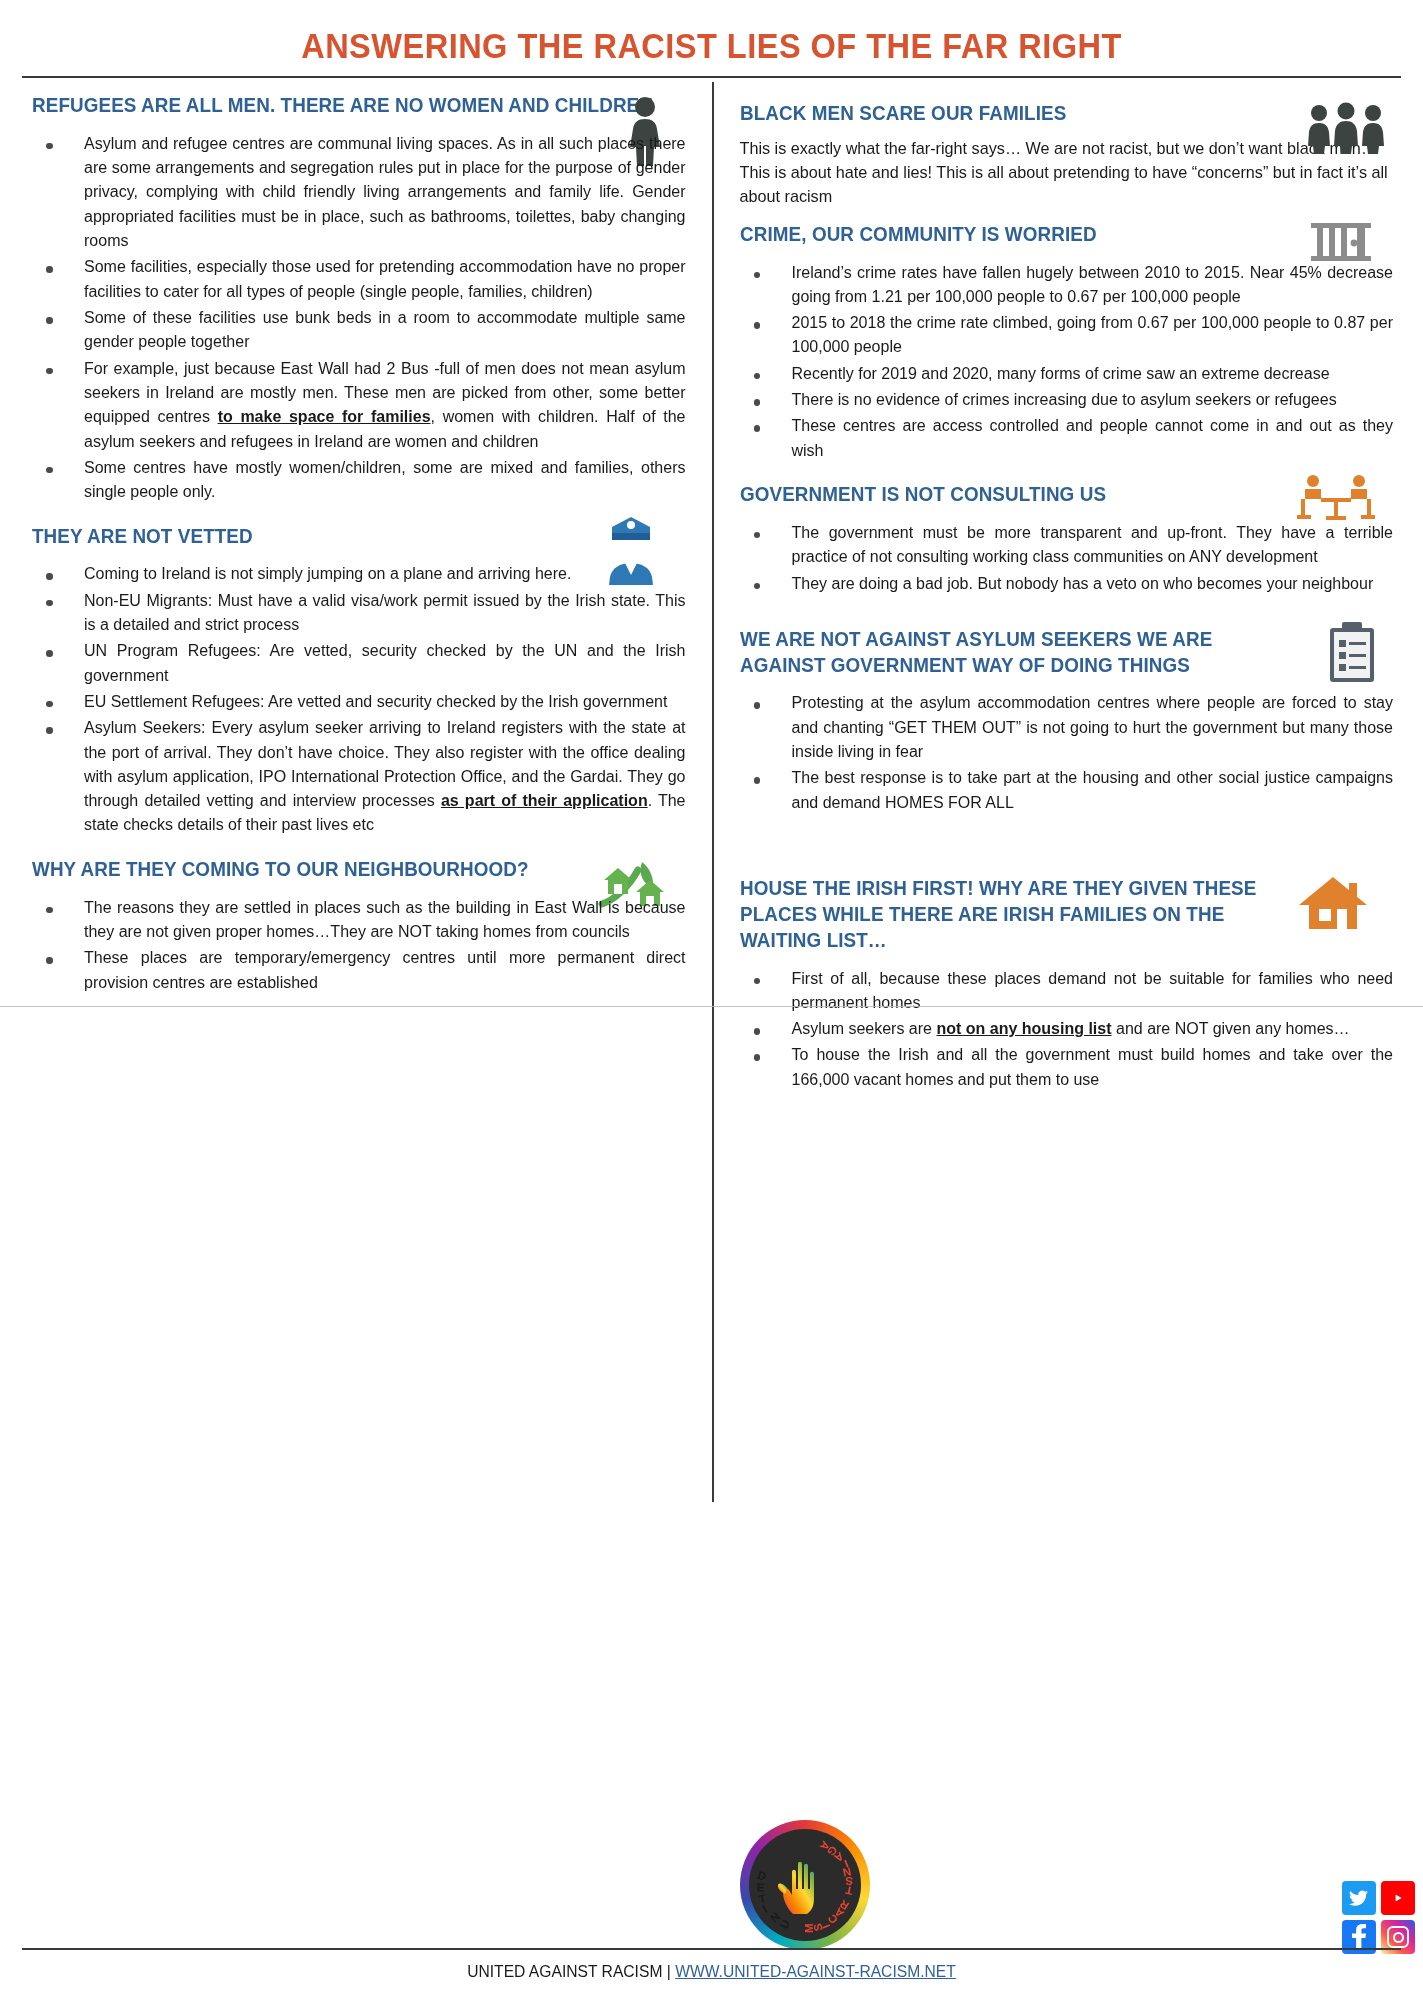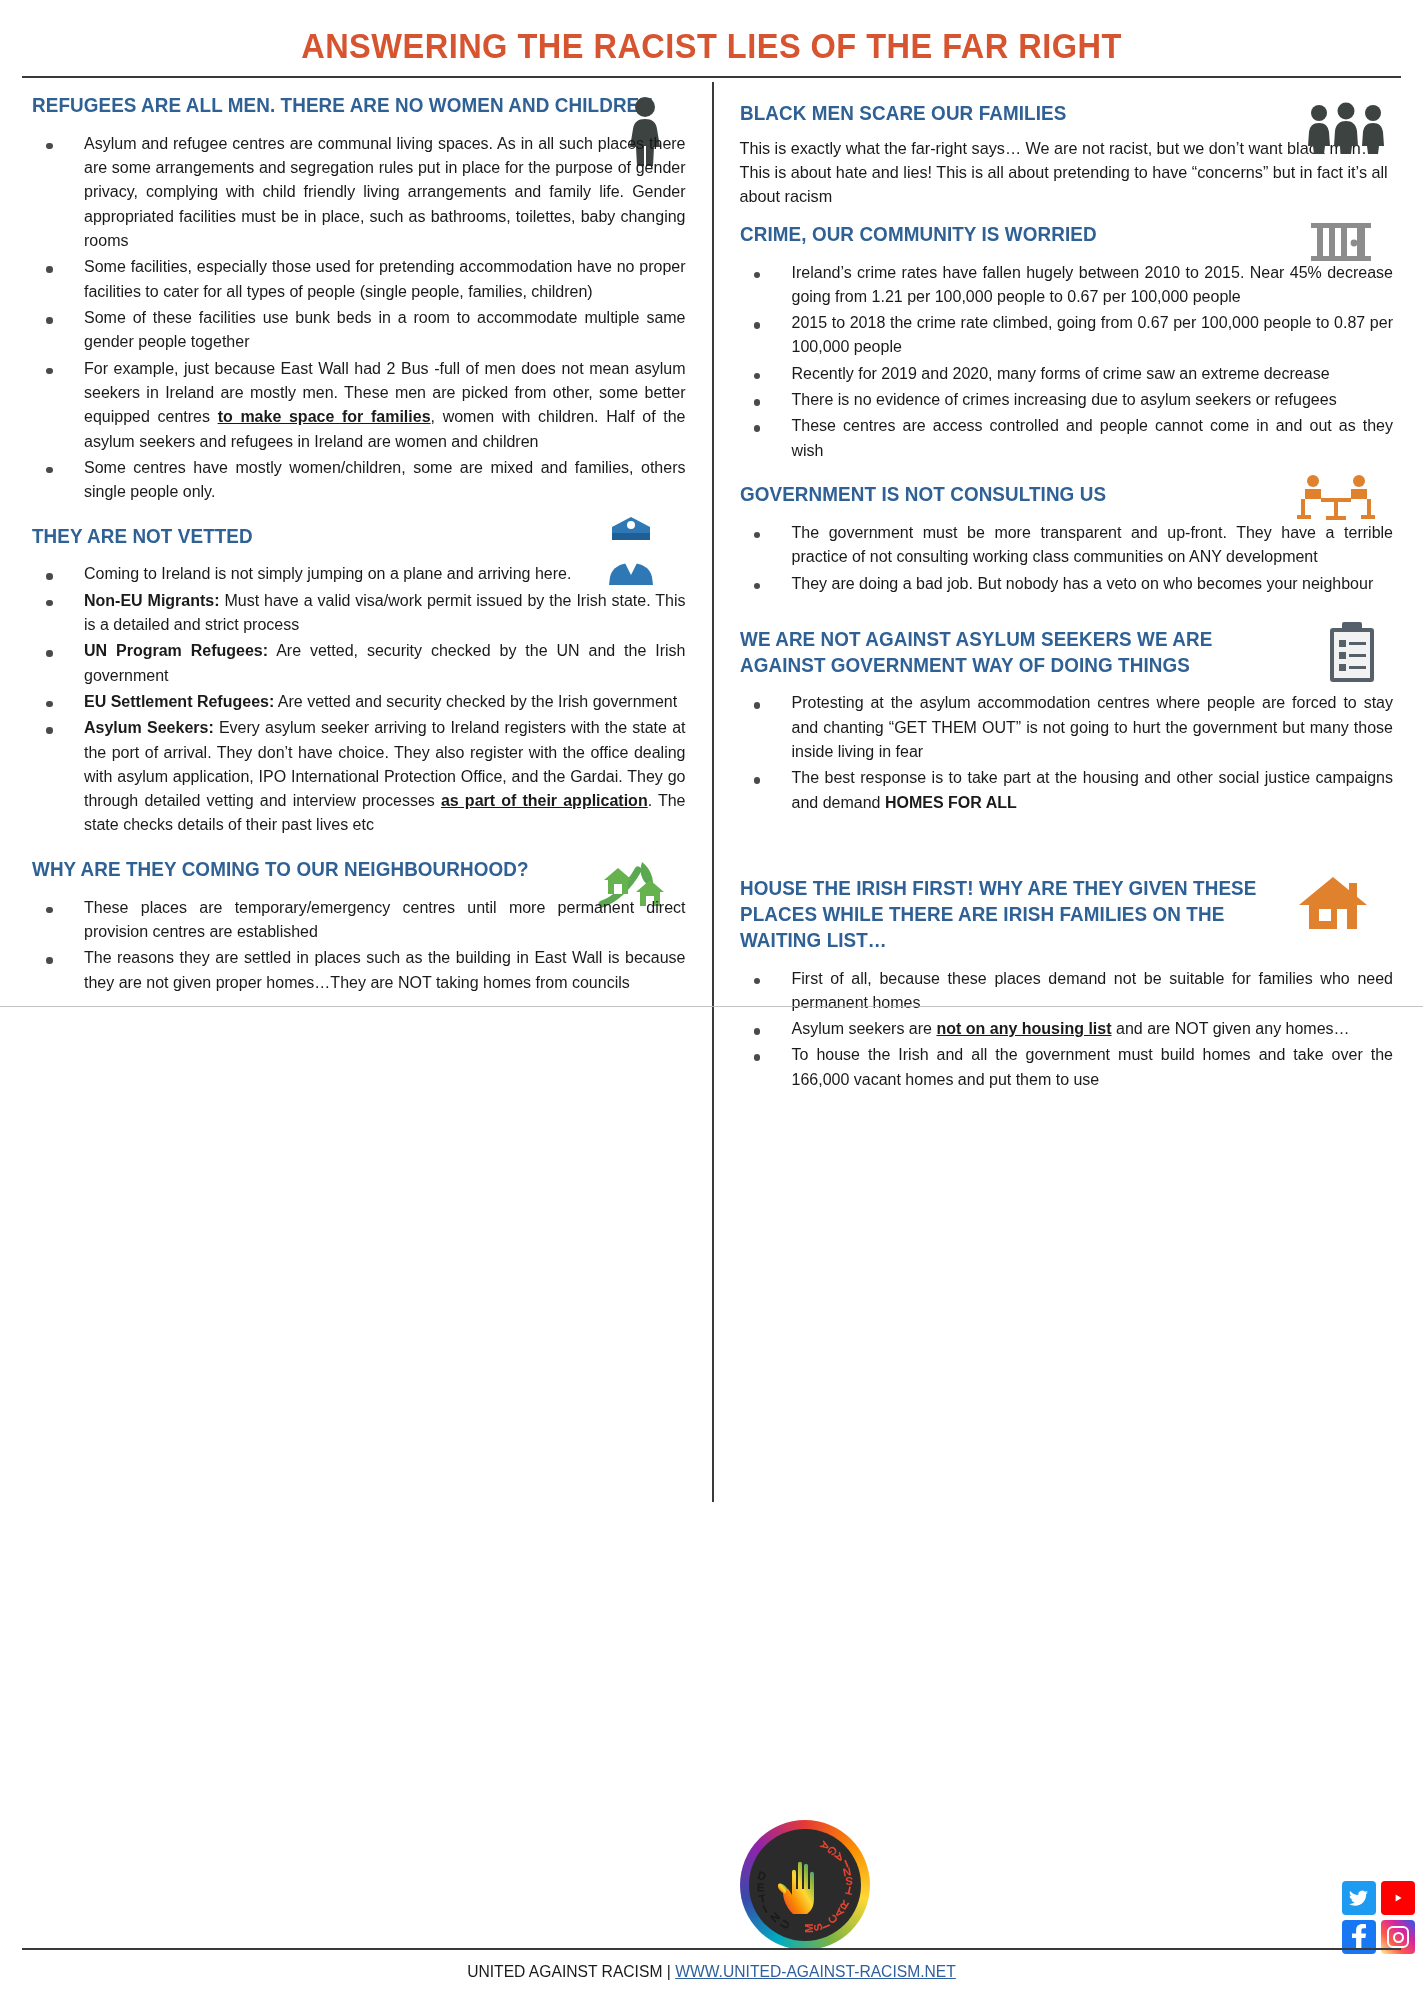--- a/index.html
+++ b/index.html
@@ -84,21 +84,21 @@
     width:6.5px;height:6.5px;
     border-radius:50%;
     background:#4a4a4a;
   }
   p.para{
     font-size:16.2px;
     line-height:1.5;
     margin:10px 0 12px 0;
     text-align:left;
   }
-  b{font-weight:bold;}
+  b{font-weight:normal;}
   u.bu{font-weight:bold;text-decoration:underline;}
 
   
   .icon{position:absolute;}
   .ic-person{right:18px;top:4px;}
   .ic-threemen{right:6px;top:2px;}
   .ic-jail{right:18px;top:-2px;}
   .ic-meeting{right:16px;top:-10px;}
   .ic-police{right:22px;top:-12px;}
   .ic-clip{right:14px;top:-6px;}
@@ -235,22 +235,22 @@
             <path d="M44 12c8 6 12 16 11 26-10-4-15-14-11-26z" fill="#5aa84f"></path>
             <path d="M20 18 6 30h4v14h20V30h4L20 18z" fill="#66b24f"></path>
             <rect x="16" y="34" width="8" height="10" fill="#fff"></rect>
             <path d="M52 30 38 42h4v14h20V42h4L52 30z" fill="#66b24f"></path>
             <rect x="48" y="46" width="8" height="10" fill="#fff"></rect>
           </svg>
         </span>
       </div>
 
       <ul class="bullets">
+        <li>The reasons they are settled in places such as the building in East Wall is because they are not given proper homes…They are NOT taking homes from councils</li>
         <li>These places are temporary/emergency centres until more permanent direct provision centres are established</li>
-        <li>The reasons they are settled in places such as the building in East Wall is because they are not given proper homes…They are NOT taking homes from councils</li>
       </ul>
     </div>
 
     <div class="col col-right">
 
       <div class="head-wrap">
         <h2 class="head">BLACK MEN SCARE OUR FAMILIES</h2>
         <span class="icon ic-threemen">
           <svg width="82" height="52" viewBox="0 0 82 52">
             <g fill="#3c4340">

